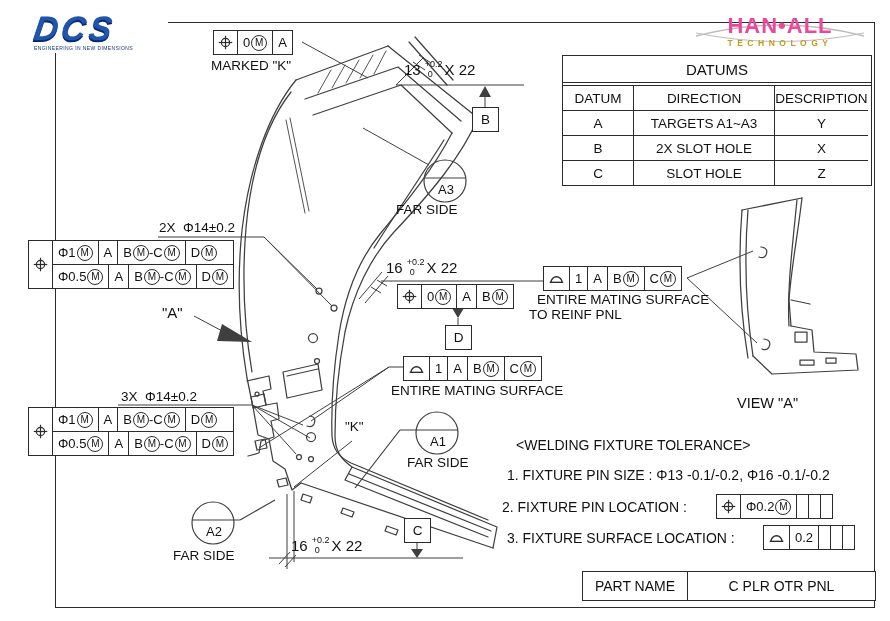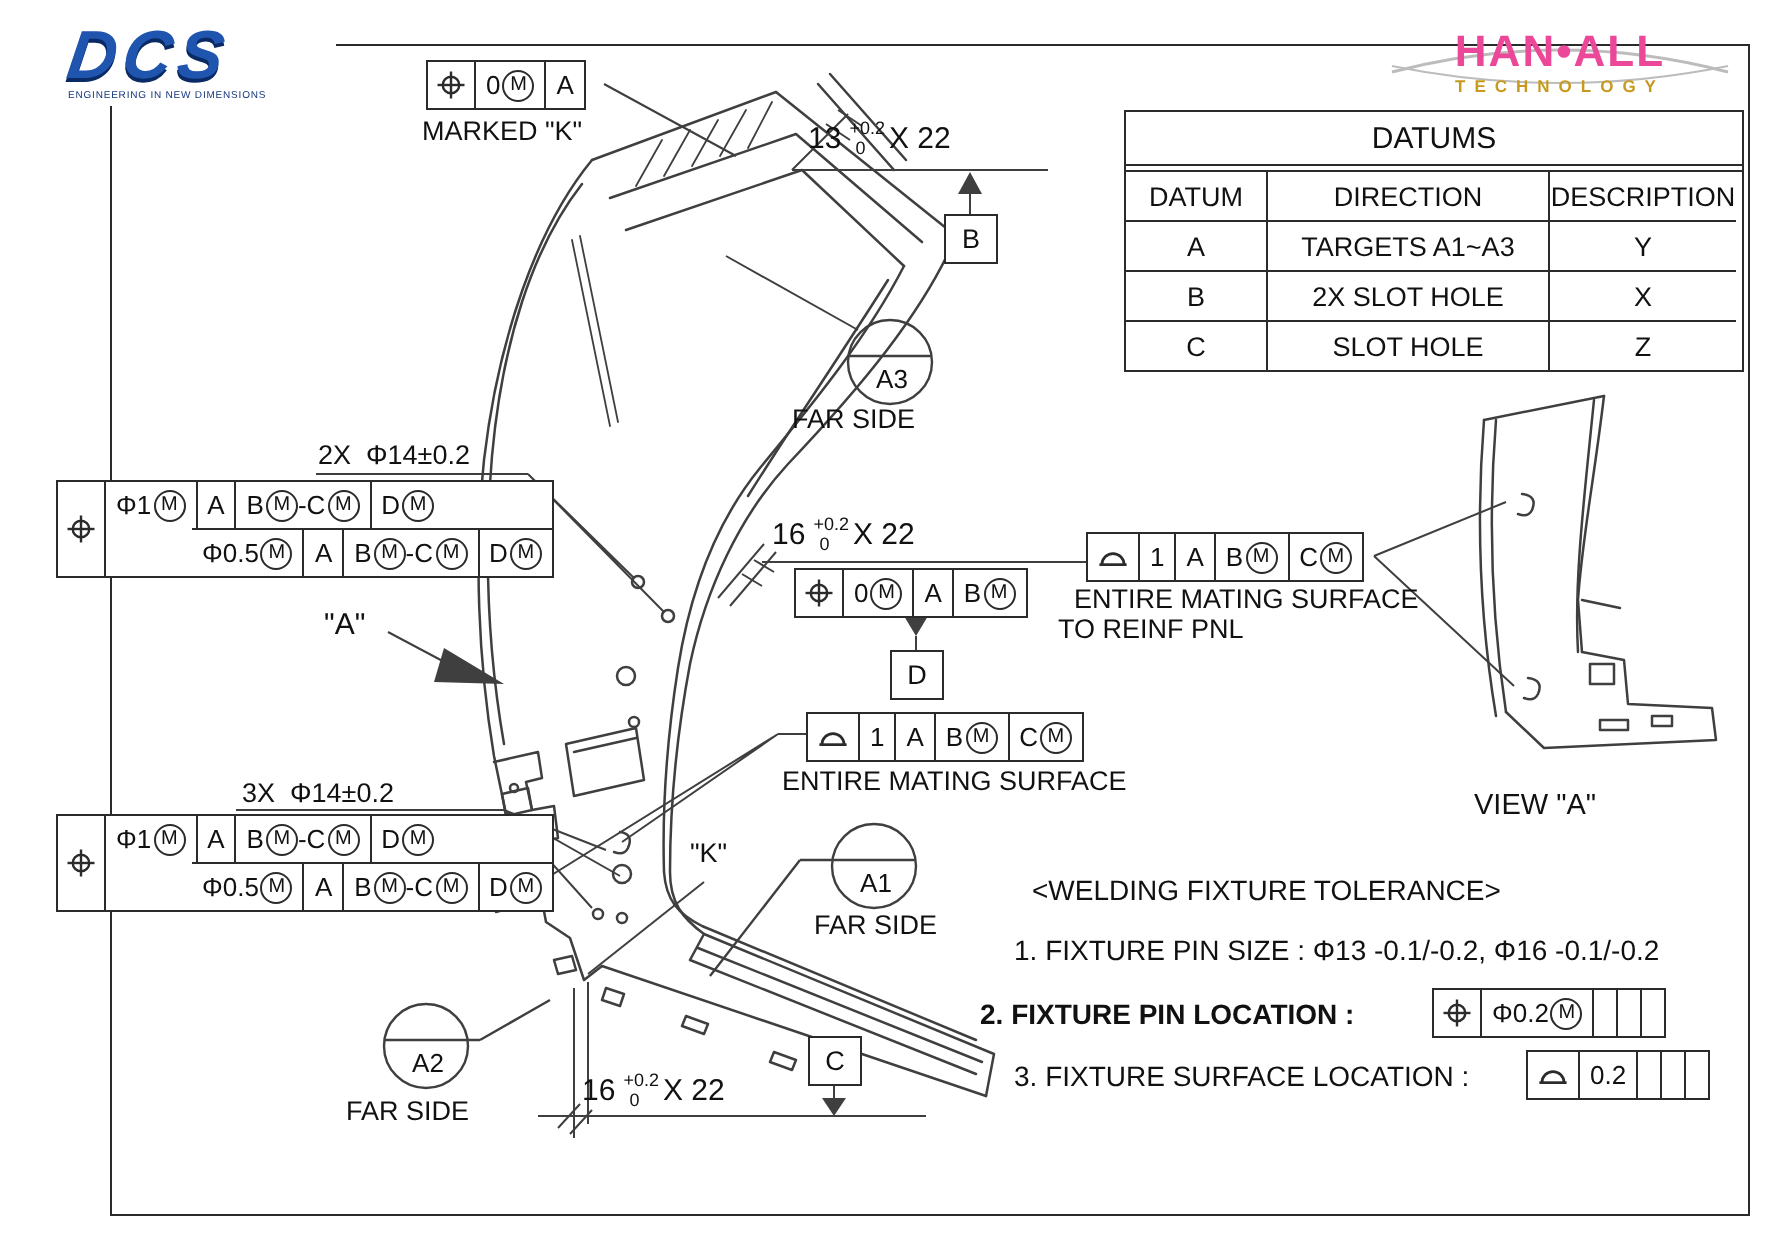--- a/index.html
+++ b/index.html
@@ -22,21 +22,21 @@
   .dtable-grid{margin-top:2px;border-top:1.3px solid #2b2b2b;display:grid;grid-template-columns:70px 141px 94px;}
   .dtable-grid > div{height:24px;display:flex;align-items:center;justify-content:center;border-top:1.3px solid #2b2b2b;border-left:1.3px solid #2b2b2b;}
   .dtable-grid > div:nth-child(-n+3){border-top:none;}
   .dtable-grid > div:nth-child(3n+1){border-left:none;}
   
   .fcf{position:absolute;display:flex;align-items:stretch;z-index:3;background:#fff;
        border:1.3px solid #2b2b2b;font-size:13px;color:#111;}
   .fcf-sym-cell{display:flex;align-items:center;justify-content:center;padding:0 4px;border-right:1.3px solid #2b2b2b;}
   .fcf-rows{display:flex;flex-direction:column;}
   .fcf-row{display:flex;flex:1;}
-  .fcf-row + .fcf-row{border-top:1.3px solid #2b2b2b;margin-left:43px;}
+  .fcf-row + .fcf-row{border-top:1.3px solid #2b2b2b;}
   .fcf-cell{display:flex;align-items:center;justify-content:center;padding:1px 5px;min-height:21px;white-space:nowrap;}
   .fcf-cell + .fcf-cell{border-left:1.3px solid #2b2b2b;}
   .fcf-cell.empty{min-width:11px;padding:0;}
   .mcirc{display:inline-flex;align-items:center;justify-content:center;width:14px;height:14px;
          border:1.1px solid #2b2b2b;border-radius:50%;font-size:10px;line-height:10px;margin-left:1px;flex:none;}
   .gdt-sym{display:block;}
   
   .dflag{position:absolute;width:25px;height:23px;border:1.3px solid #2b2b2b;background:#fff;z-index:3;
          display:flex;align-items:center;justify-content:center;font-size:13.5px;}
   
@@ -310,21 +310,21 @@
 
   <div class="dim" style="left:291px;top:536px;">
     <span>16</span><span class="tol"><span>+0.2</span><span>0</span></span><span>X 22</span>
   </div>
   <div class="dflag" style="left:404px;top:518px;">C</div>
 
   <div class="lbl" style="left:737px;top:395px;font-size:14.5px;">VIEW "A"</div>
 
   <div class="note" style="left:516px;top:437px;">&lt;WELDING FIXTURE TOLERANCE&gt;</div>
   <div class="note" style="left:507px;top:467px;">1. FIXTURE PIN SIZE : Φ13 -0.1/-0.2, Φ16 -0.1/-0.2</div>
-  <div class="note" style="left:490px;top:499px;font-weight:bold;">2. FIXTURE PIN LOCATION :</div>
+  <div class="note" style="left:502px;top:499px;">2. FIXTURE PIN LOCATION :</div>
   <div class="fcf" style="left:716px;top:494px;text-align:right;">
       <div class="fcf-sym-cell">
         <svg class="gdt-sym" width="15" height="15" viewBox="0 0 20 20">
           <circle cx="10" cy="10" r="5.5" fill="none" stroke="#2b2b2b" stroke-width="1.6"></circle>
           <line x1="10" y1="1" x2="10" y2="19" stroke="#2b2b2b" stroke-width="1.6"></line>
           <line x1="1" y1="10" x2="19" y2="10" stroke="#2b2b2b" stroke-width="1.6"></line>
         </svg>
       </div>
       <div class="fcf-rows">
         <div class="fcf-row">
@@ -346,14 +346,18 @@
       <div class="fcf-rows">
         <div class="fcf-row">
           <div class="fcf-cell">0.2</div>
           <div class="fcf-cell empty"></div>
           <div class="fcf-cell empty"></div>
           <div class="fcf-cell empty"></div>
         </div>
       </div>
     </div>
 
+  <div class="tblock">
+    <div class="tblock-label">PART NAME</div>
+    <div class="tblock-value">C PLR OTR PNL</div>
+  </div>
 
 </div>
 
 </body></html>

